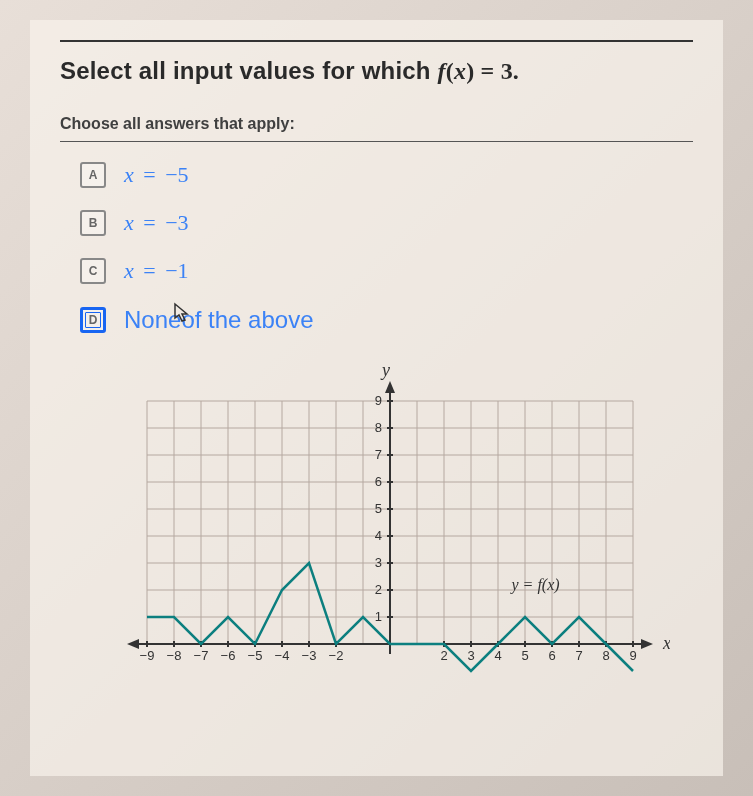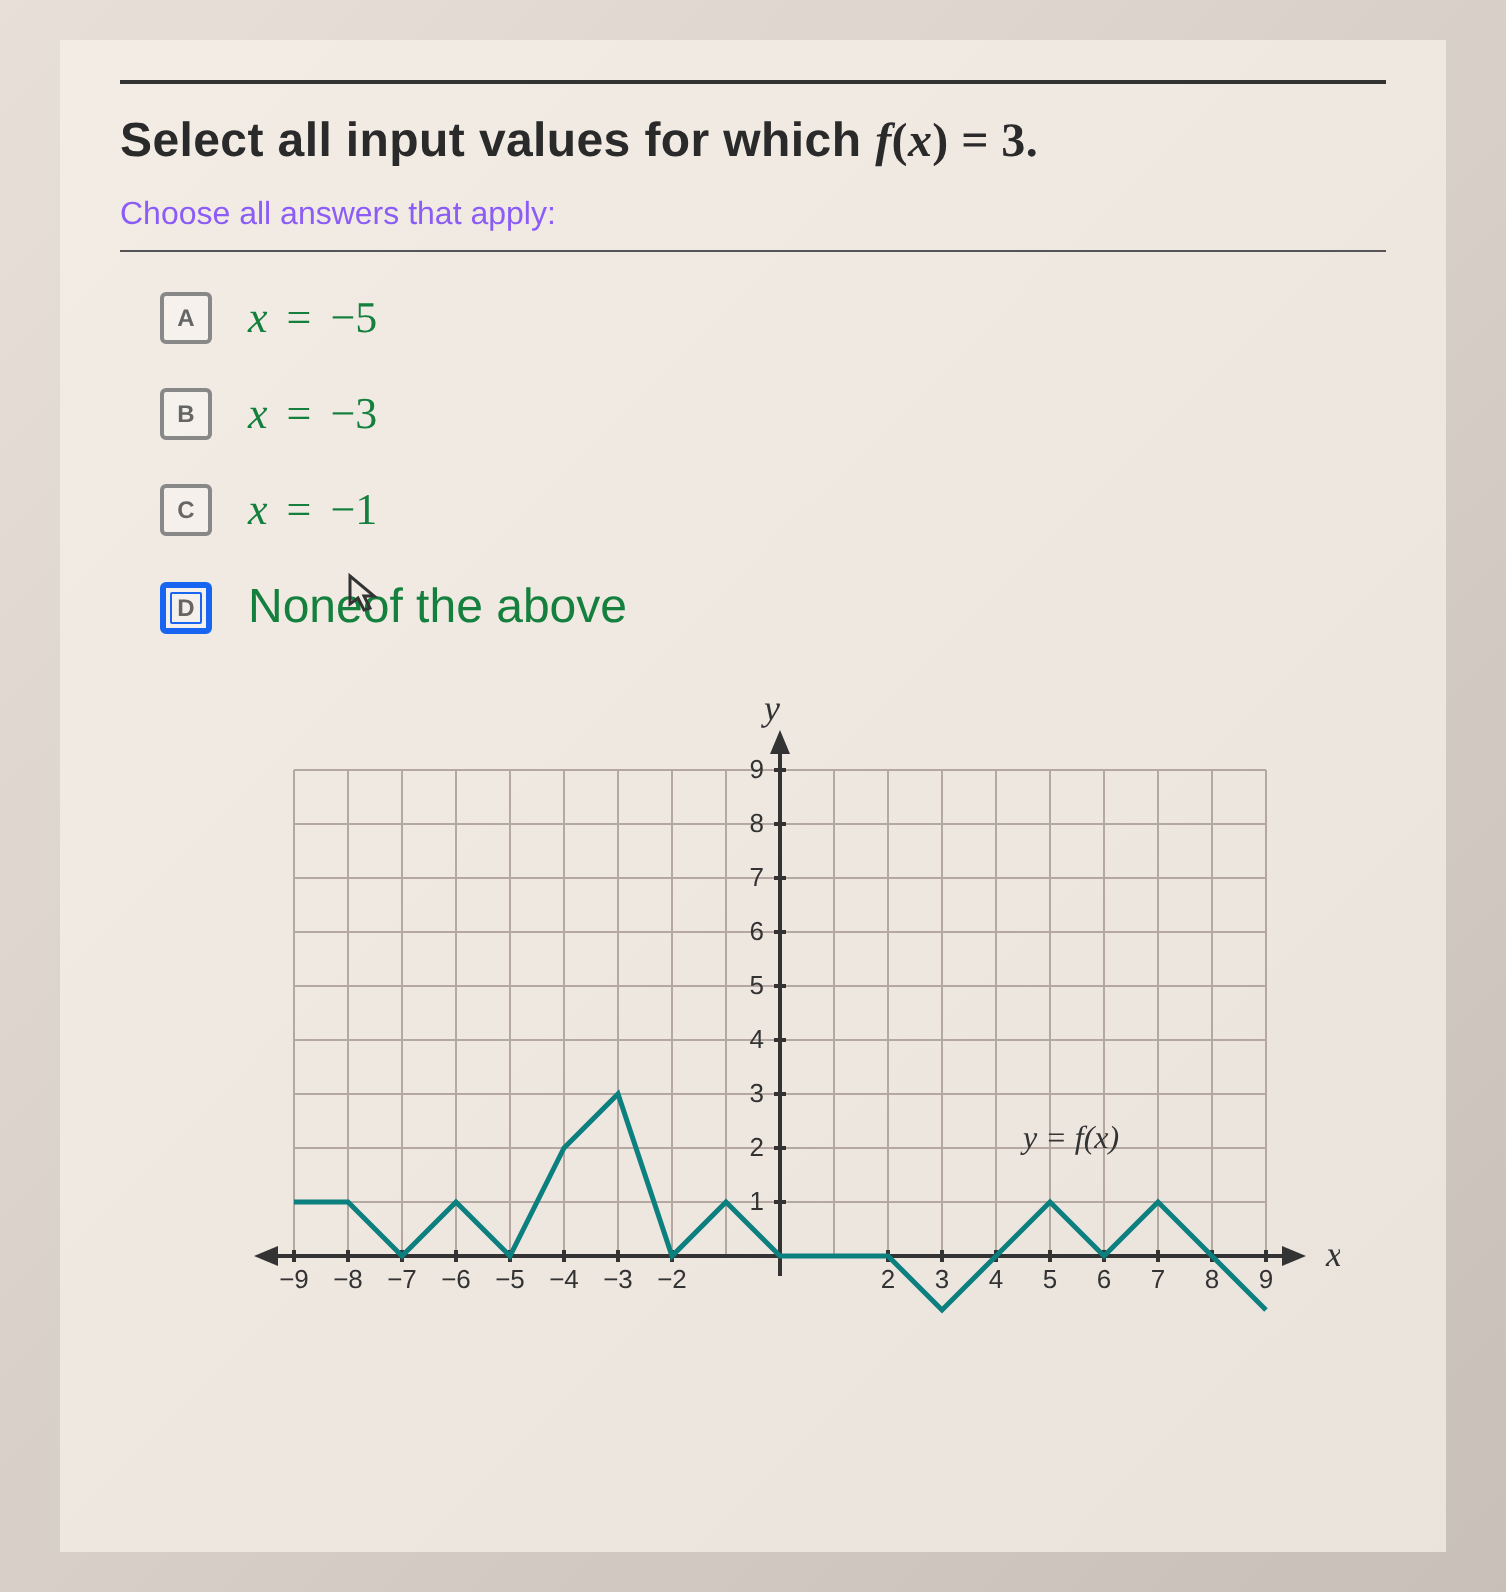--- a/index.html
+++ b/index.html
@@ -18,29 +18,29 @@
       min-height: 100%;
     }
     .top-rule {
       border-top: 2px solid #333;
       margin-bottom: 15px;
     }
     .question-text {
       font-size: 24px;
       font-weight: 700;
       color: #2a2a2a;
-      margin-bottom: 14px;
+      margin-bottom: 30px;
       letter-spacing: 0.2px;
     }
     .math { font-family: 'Times New Roman', serif; font-style: italic; }
     .math-n { font-style: normal; }
     .instruction {
       font-size: 16px;
-      font-weight: 400;
-      color: #8b5cf6;
+      font-weight: 700;
+      color: #404040;
       margin-bottom: 8px;
     }
     .divider {
       border-top: 1.5px solid #555;
       margin-bottom: 20px;
     }
     .answer-list { list-style: none; }
     .answer-item {
       display: flex;
       align-items: center;
@@ -69,21 +69,21 @@
     }
     .answer-box.selected::after {
       content: '';
       position: absolute;
       inset: 2px;
       border: 1px solid #1865f2;
       border-radius: 1px;
     }
     .answer-label {
       font-size: 22px;
-      color: #15803d;
+      color: #3b82f6;
       font-family: 'Times New Roman', serif;
       font-style: italic;
     }
     .answer-label .eq { font-style: normal; margin: 0 4px; }
     .answer-label .num { font-style: normal; }
     .answer-label.text-answer {
       font-family: -apple-system, sans-serif;
       font-style: normal;
       font-size: 24px;
       position: relative;

